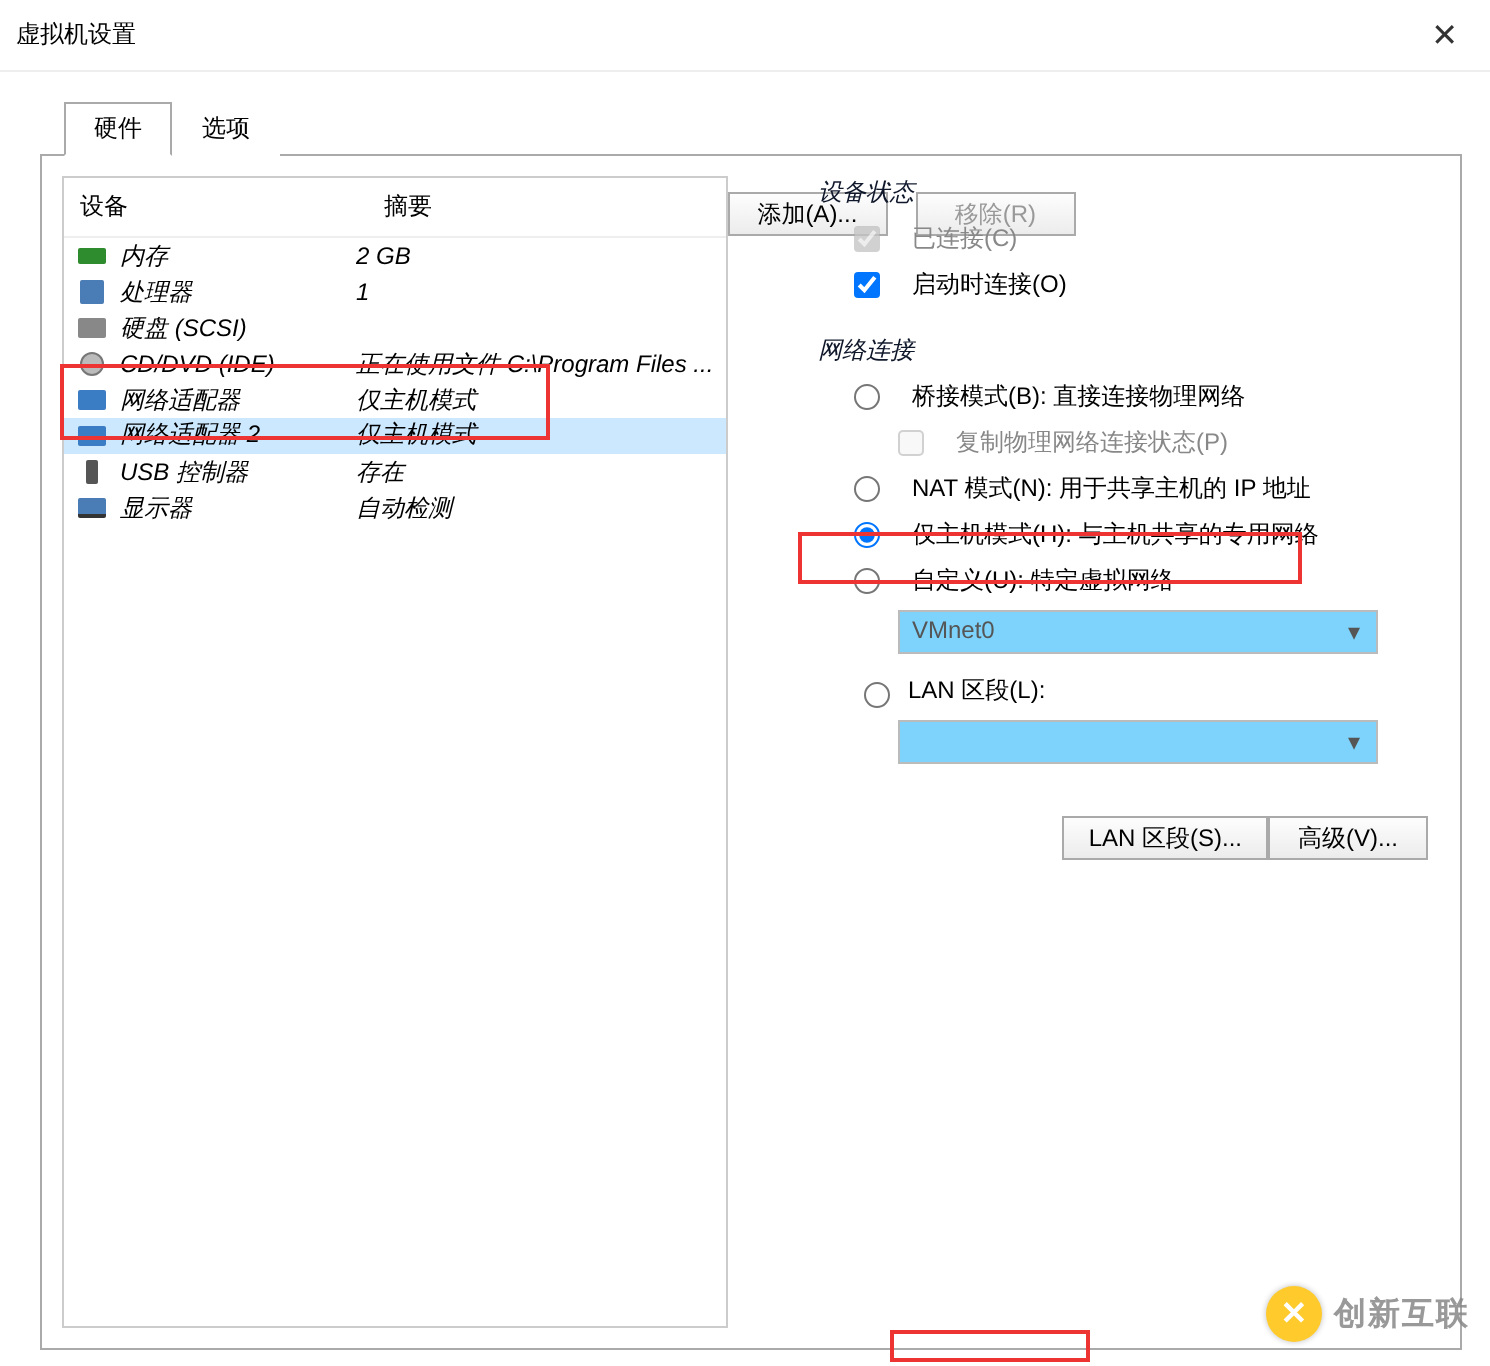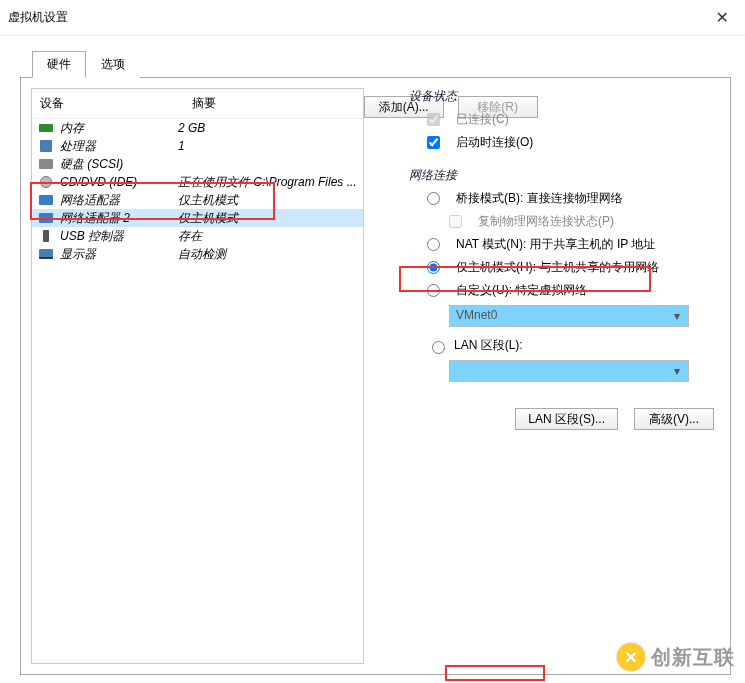--- a/index.html
+++ b/index.html
@@ -13,38 +13,38 @@
   .tab.inactive { background: #fff; }
   .tab-content { border: 1px solid #aaa; margin: 0 14px 0 20px; padding: 10px; display: flex; gap: 20px; height: 598px; }
   .left-panel { width: 352px; display: flex; flex-direction: row; }
   .device-box { border: 1px solid #ccc; flex: 1; position: relative; }
   .device-header { display: flex; padding: 6px 8px; border-bottom: 1px solid #eee; }
   .device-header .col1 { width: 152px; }
   .device-row { display: flex; align-items: center; padding: 1px 6px; height: 18px; font-style: italic; }
   .device-row .icon { width: 16px; height: 14px; margin-right: 6px; display: inline-flex; align-items: center; justify-content: center; }
   .device-row .col1 { width: 140px; display: flex; align-items: center; overflow: hidden; white-space: nowrap; }
   .device-row .col2 { flex: 1; white-space: nowrap; overflow: hidden; text-overflow: ellipsis; }
-  .device-row.selected { background: #cce8ff; }
+  .device-row.selected { background: #cce8ff; align-items: flex-end; }
   .redbox { border: 2px solid #e33; position: absolute; pointer-events: none; }
   .right-panel { flex: 1; padding: 0 6px; }
   .group-title { color: #0f172a; margin-bottom: 6px; font-style: italic; }
   .group-body { padding-left: 18px; margin-bottom: 16px; }
   .chk, .rad { display: flex; align-items: center; gap: 16px; margin-bottom: 6px; }
   .chk input, .rad input { margin: 0; }
   .disabled { color: #888; }
   .select { display: inline-block; width: 240px; height: 22px; background: #7dd3fc; border: 1px solid #bbb; padding: 2px 6px; position: relative; color: #555; margin-bottom: 10px; }
   .select::after { content: "▾"; position: absolute; right: 8px; top: 3px; color: #555; }
   .lan-label { margin-bottom: 6px; display: flex; align-items: center; gap: 6px; }
-  .buttons-row { display: flex; gap: 16px; justify-content: flex-end; margin-top: 12px; }
+  .buttons-row { display: flex; gap: 0; justify-content: flex-end; margin-top: 12px; }
   .btn { min-width: 80px; height: 22px; border: 1px solid #aaa; background: linear-gradient(#fdfdfd,#ececec); display: inline-flex; align-items: center; justify-content: center; padding: 0 12px; }
   .btn.disabled { color: #999; }
   .bottom-btns { display: flex; gap: 14px; justify-content: center; margin-top: 8px; }
   .watermark { position: absolute; right: 10px; bottom: 12px; display: flex; align-items: center; gap: 6px; opacity: 0.85; }
   .wm-icon { width: 28px; height: 28px; border-radius: 50%; background: #ffc107; display: flex; align-items: center; justify-content: center; color: #fff; font-weight: bold; font-size: 16px; box-shadow: 0 0 3px rgba(0,0,0,.3); }
-  .wm-text { color: #888; font-size: 20px; font-weight: 600; letter-spacing: 1px; }
+  .wm-text { color: #888; font-size: 16px; font-weight: 600; letter-spacing: 1px; }
   .bottom-redbox { position: absolute; left: 445px; top: 665px; width: 100px; height: 16px; border: 2px solid #e33; pointer-events: none; }
   .ic-mem { width:14px; height:8px; background:#2e8b2e; border-radius:1px; }
   .ic-cpu { width:12px; height:12px; background:#4a7db5; border-radius:1px; }
   .ic-disk { width:14px; height:10px; background:#888; border-radius:1px; }
   .ic-cd { width:12px; height:12px; border-radius:50%; background:#bbb; border:1px solid #777; }
   .ic-net { width:14px; height:10px; background:#3b7dc4; border-radius:1px; }
   .ic-usb { width:6px; height:12px; background:#555; border-radius:1px; }
   .ic-disp { width:14px; height:10px; background:#4a7db5; border-radius:1px; border-bottom:2px solid #333; }
 </style>
 </head>

